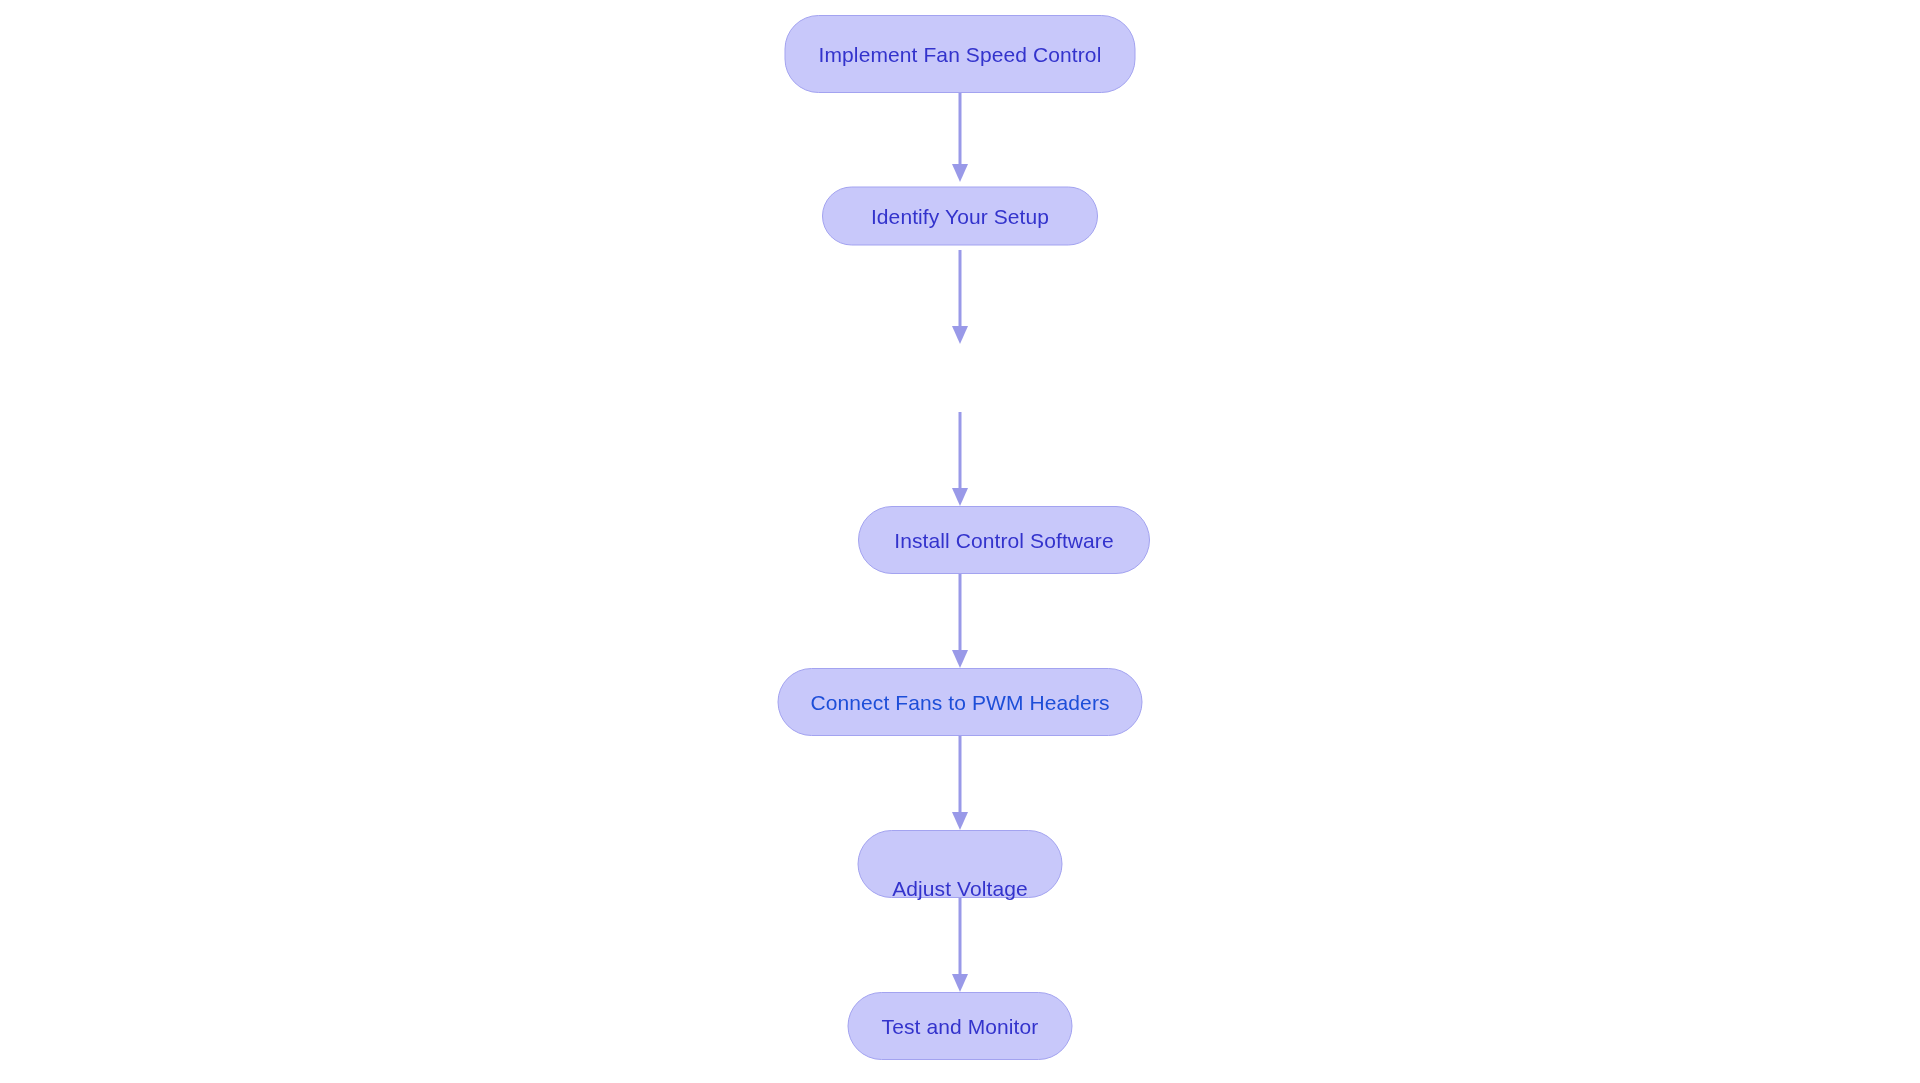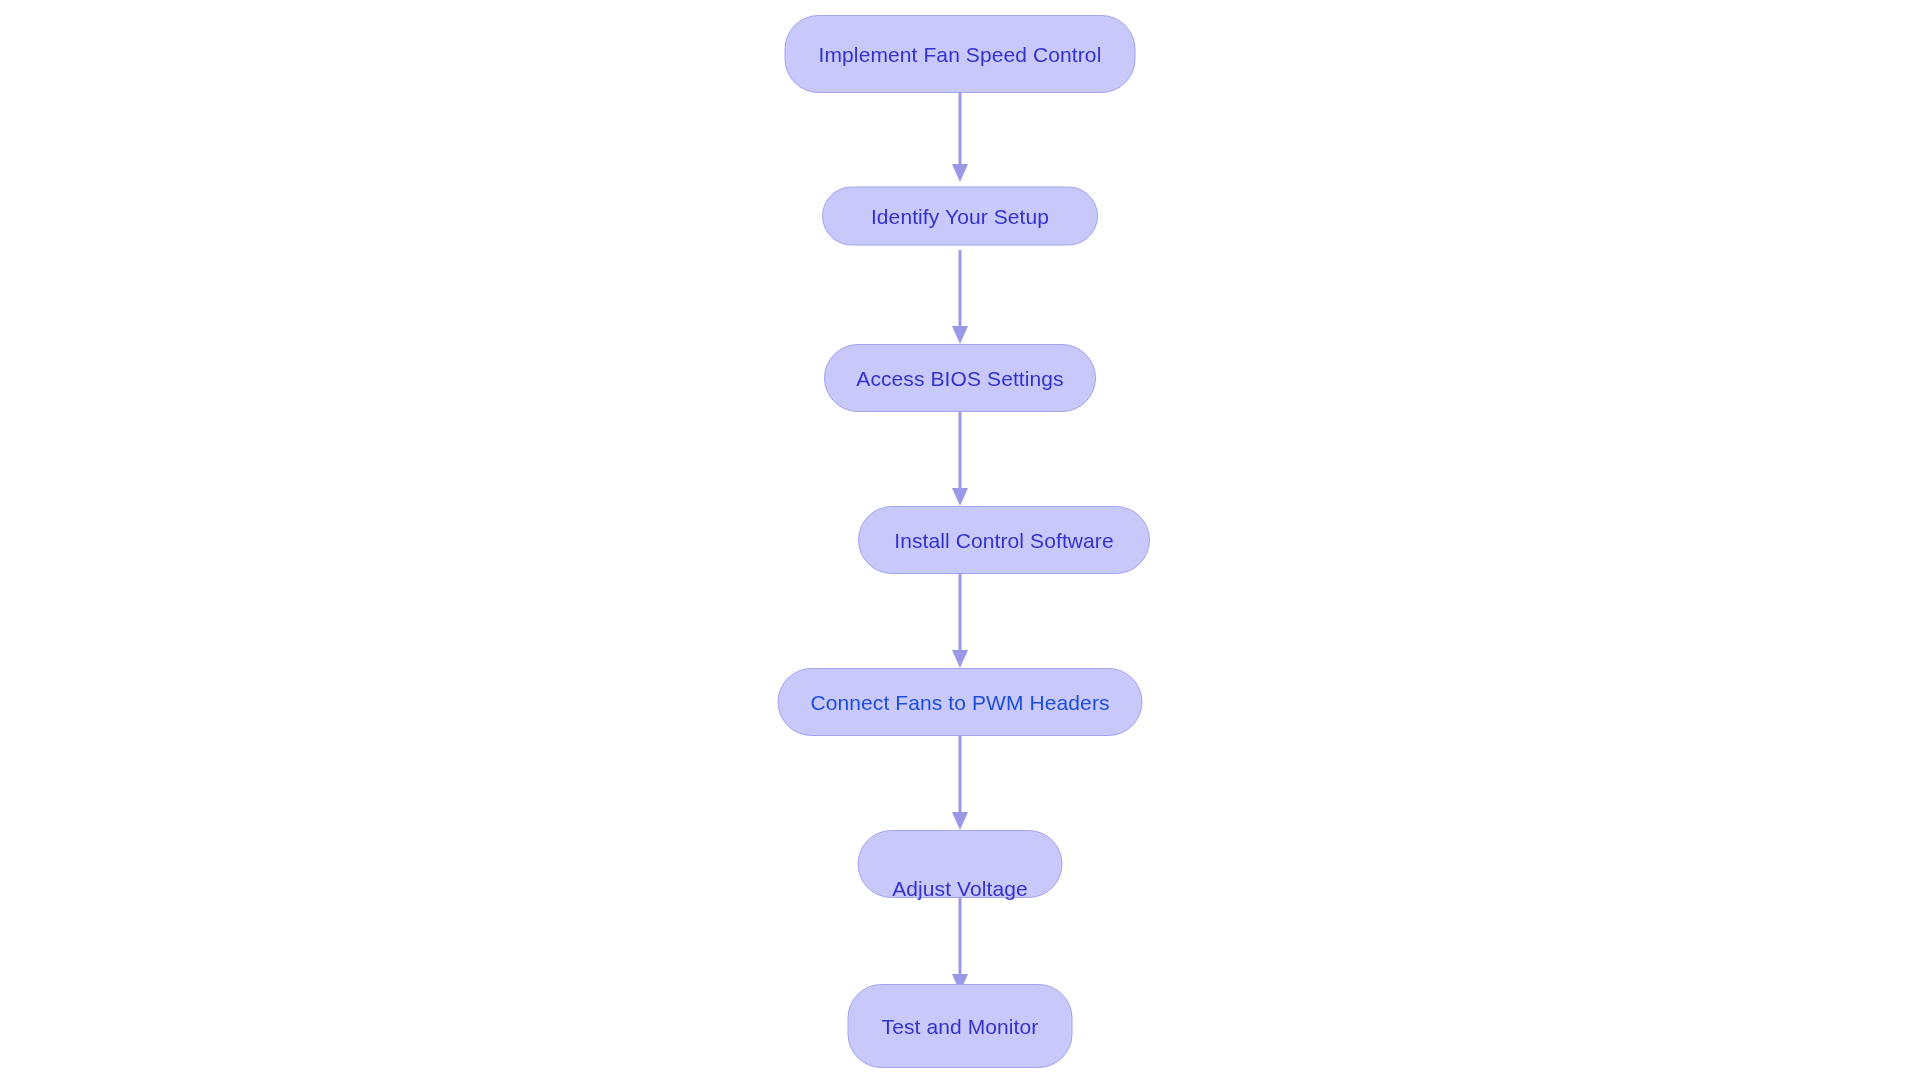--- a/index.html
+++ b/index.html
@@ -97,30 +97,27 @@
       </g>
     </svg>
 
   <div id="node-layer">
       <div class="flow-node" style="left: 960px; top: 54px; width: 351px; height: 78px; border-radius: 34px; background: rgb(200, 200, 250); border-color: rgb(163, 163, 240);">
         <span class="flow-node-label" style="color: rgb(51, 51, 204);">Implement Fan Speed Control</span>
       </div>
       <div class="flow-node" style="left: 960px; top: 216px; width: 276px; height: 59px; border-radius: 34px; background: rgb(200, 200, 250); border-color: rgb(163, 163, 240);">
         <span class="flow-node-label" style="color: rgb(51, 51, 204);">Identify Your Setup</span>
       </div>
-      <div class="flow-node" style="left: 960px; top: 378px; width: 272px; height: 68px; border-radius: 34px; background: rgb(200, 200, 250); border-color: rgb(163, 163, 240);">
-        <span class="flow-node-label" style="color: rgb(51, 51, 204);">Access BIOS Settings</span>
-      </div>
       <div class="flow-node" style="left: 1004px; top: 540px; width: 292px; height: 68px; border-radius: 34px; background: rgb(200, 200, 250); border-color: rgb(163, 163, 240);">
         <span class="flow-node-label" style="color: rgb(51, 51, 204);">Install Control Software</span>
       </div>
       <div class="flow-node" style="left: 960px; top: 702px; width: 365px; height: 68px; border-radius: 34px; background: rgb(200, 200, 250); border-color: rgb(163, 163, 240);">
         <span class="flow-node-label" style="color: #1d4ed8;">Connect Fans to PWM Headers</span>
       </div>
       <div class="flow-node" style="left: 960px; top: 864px; width: 205px; height: 68px; border-radius: 34px; background: rgb(200, 200, 250); border-color: rgb(163, 163, 240);">
         <span class="flow-node-label" style="color: rgb(51, 51, 204); margin-top: 48px;">Adjust Voltage</span>
       </div>
-      <div class="flow-node" style="left: 960px; top: 1026px; width: 225px; height: 84px; border-radius: 34px; background: rgb(200, 200, 250); border-color: rgb(163, 163, 240);">
+      <div class="flow-node" style="left: 960px; top: 1026px; width: 225px; height: 68px; border-radius: 34px; background: rgb(200, 200, 250); border-color: rgb(163, 163, 240);">
         <span class="flow-node-label" style="color: rgb(51, 51, 204);">Test and Monitor</span>
       </div>
     </div>
 
 </div>
 
 </body></html>

